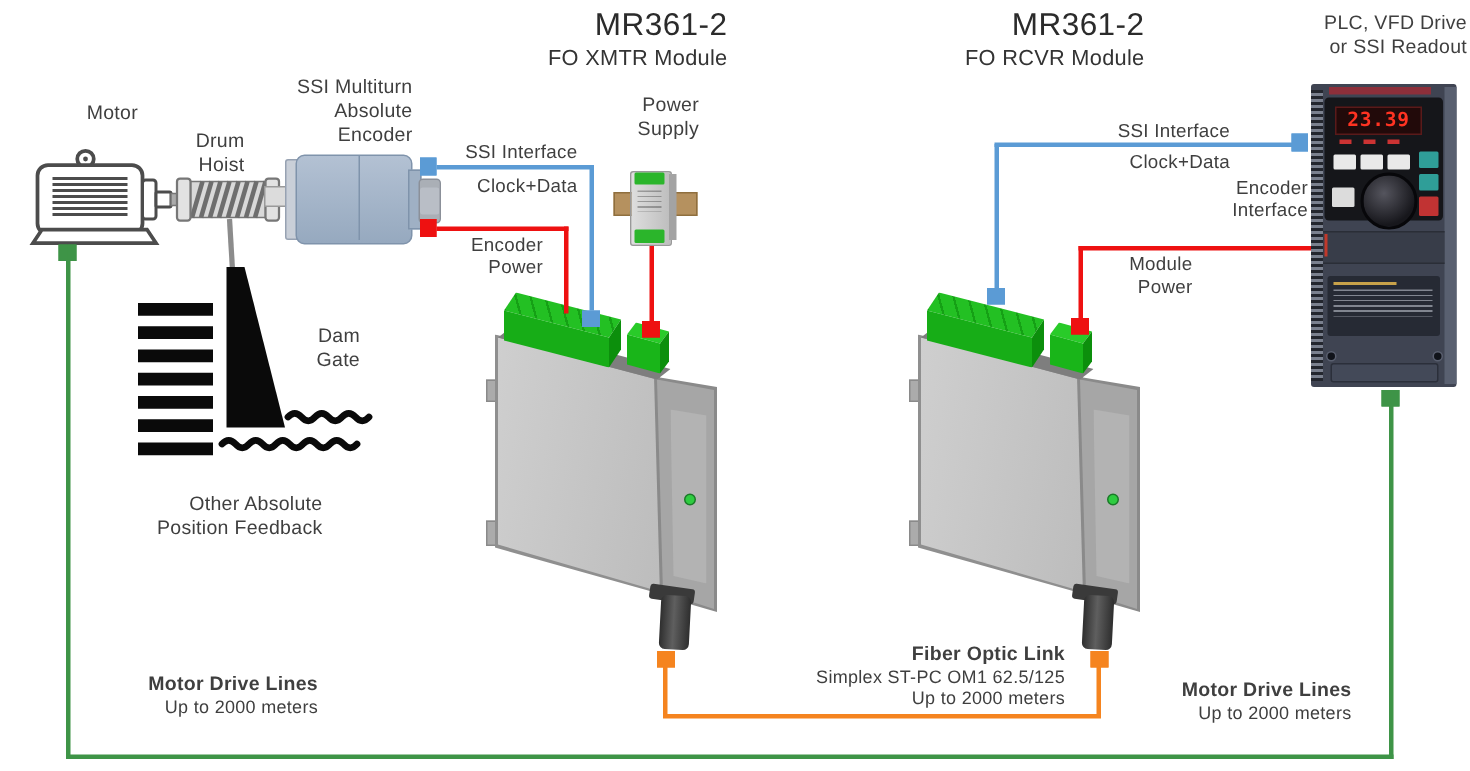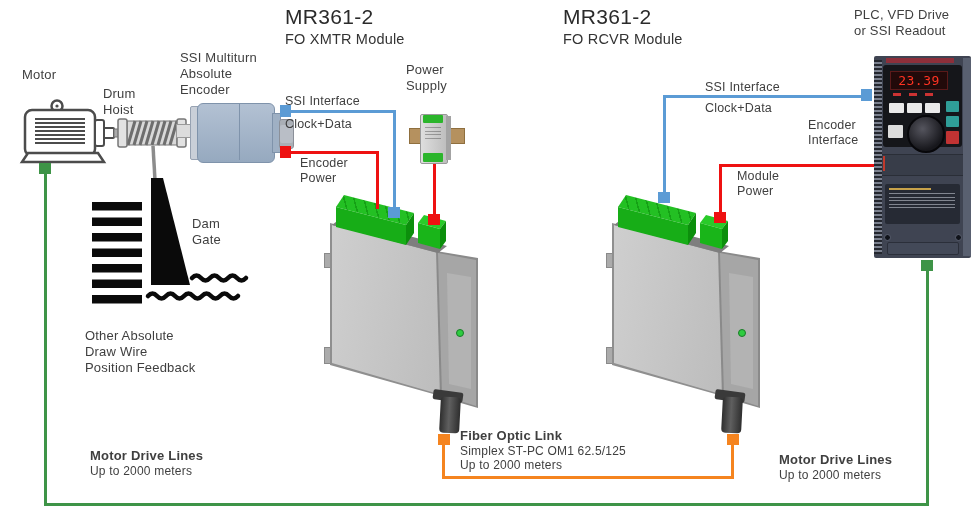--- a/index.html
+++ b/index.html
@@ -1,19 +1,19 @@
 <!DOCTYPE html>
 <html><head>
 <meta charset="utf-8">
 <style>
   html,body{margin:0;padding:0;background:#fff;}
   #canvas{position:relative;width:980px;height:514px;background:#fff;overflow:hidden;
           font-family:"Liberation Sans",sans-serif;color:#3d3d3d;}
   .abs{position:absolute;}
-  .txt{position:absolute;text-align:left;color:#3f3f3f;line-height:1.22;letter-spacing:.2px;}
+  .txt{position:absolute;text-align:right;color:#3f3f3f;line-height:1.22;letter-spacing:.2px;}
   .t12{font-size:12.5px;}
   .t13{font-size:13px;}
   .bold{font-weight:600;}
   .title-model{font-size:21px;font-weight:500;color:#2b2b2b;letter-spacing:.3px;}
   .title-sub{font-size:14.5px;font-weight:500;color:#333;margin-top:1px;}
   
   .hline,.vline{position:absolute;}
   .hline{height:3px;}
   .vline{width:3px;}
   .blue{background:#5B9BD5;}
@@ -74,21 +74,21 @@
   .enc-conn{left:279px;top:119px;width:13px;height:28px;border-radius:3px;background:#b9bec6;border:1px solid #8b9099;
      box-shadow:inset 0 5px 0 rgba(0,0,0,.08), inset 0 -5px 0 rgba(0,0,0,.08);}
   
   .vfd{position:absolute;left:874px;top:56px;width:97px;height:202px;background:#3f4452;border-radius:2px;}
   .vfd .fins{position:absolute;left:0;top:4px;width:8px;height:194px;
      background:repeating-linear-gradient(180deg,#23262e 0 2px,#7a808e 2px 4px);}
   .vfd .rstrip{position:absolute;left:89px;top:2px;width:8px;height:198px;background:#596070;}
   .vfd .topred{position:absolute;left:12px;top:2px;width:68px;height:5px;background:#8d2f3a;}
   .vfd .keypad{position:absolute;left:9px;top:9px;width:79px;height:82px;background:#15161a;border-radius:3px;}
   .vfd .display{position:absolute;left:7px;top:6px;width:56px;height:17px;background:#220a0a;border:1px solid #5a1a1a;
-     color:#ff3322;font-family:"DejaVu Sans Mono",monospace;font-weight:normal;font-size:13px;line-height:17px;
+     color:#ff3322;font-family:"DejaVu Sans Mono",monospace;font-weight:bold;font-size:13px;line-height:17px;
      text-align:center;letter-spacing:.5px;}
   .vfd .ind{position:absolute;top:28px;width:8px;height:3px;background:#cc3333;}
   .vfd .btn{position:absolute;top:38px;width:15px;height:10px;background:#e9e9e9;border-radius:1px;}
   .vfd .teal{position:absolute;left:63px;width:13px;height:11px;background:#2f9e98;border-radius:1px;}
   .vfd .redbtn{position:absolute;left:63px;top:66px;width:13px;height:13px;background:#c13333;border-radius:1px;}
   .vfd .whitebtn{position:absolute;left:5px;top:60px;width:15px;height:13px;background:#dcdcdc;border-radius:1px;}
   .vfd .dial{position:absolute;left:24px;top:50px;width:34px;height:34px;border-radius:50%;border:2px solid #07070a;
      background:radial-gradient(circle at 40% 35%,#55555e,#17171c 70%);}
   .vfd .mid{position:absolute;left:8px;top:98px;width:81px;height:20px;background:#383d49;
      border-top:1px solid #2a2e37;border-bottom:1px solid #2a2e37;}
@@ -131,21 +131,20 @@
   <div class="txt t13" style="left:192px;top:216px;width:48px;">
     <div>Dam</div>
     <div>Gate</div>
   </div>
   <div class="txt t13" style="left:406px;top:62px;width:60px;">
     <div>Power</div>
     <div>Supply</div>
   </div>
   <div class="txt t13" style="left:85px;top:328px;width:130px;line-height:16px;">
     <div>Other Absolute</div>
-    <div>Draw Wire</div>
     <div>Position Feedback</div>
   </div>
 
   <svg class="abs" style="left:8px;top:94px;" width="250" height="215" viewBox="0 0 250 215">
 
     <g stroke="#4c4c4c" fill="#ffffff">
       <circle cx="49" cy="12" r="5.5" stroke-width="2.5"></circle>
       <circle cx="49" cy="12" r="1.6" fill="#4c4c4c" stroke="none"></circle>
       <rect x="17" y="16" width="70" height="46" rx="7" stroke-width="2.5"></rect>
       <g stroke-width="2">

